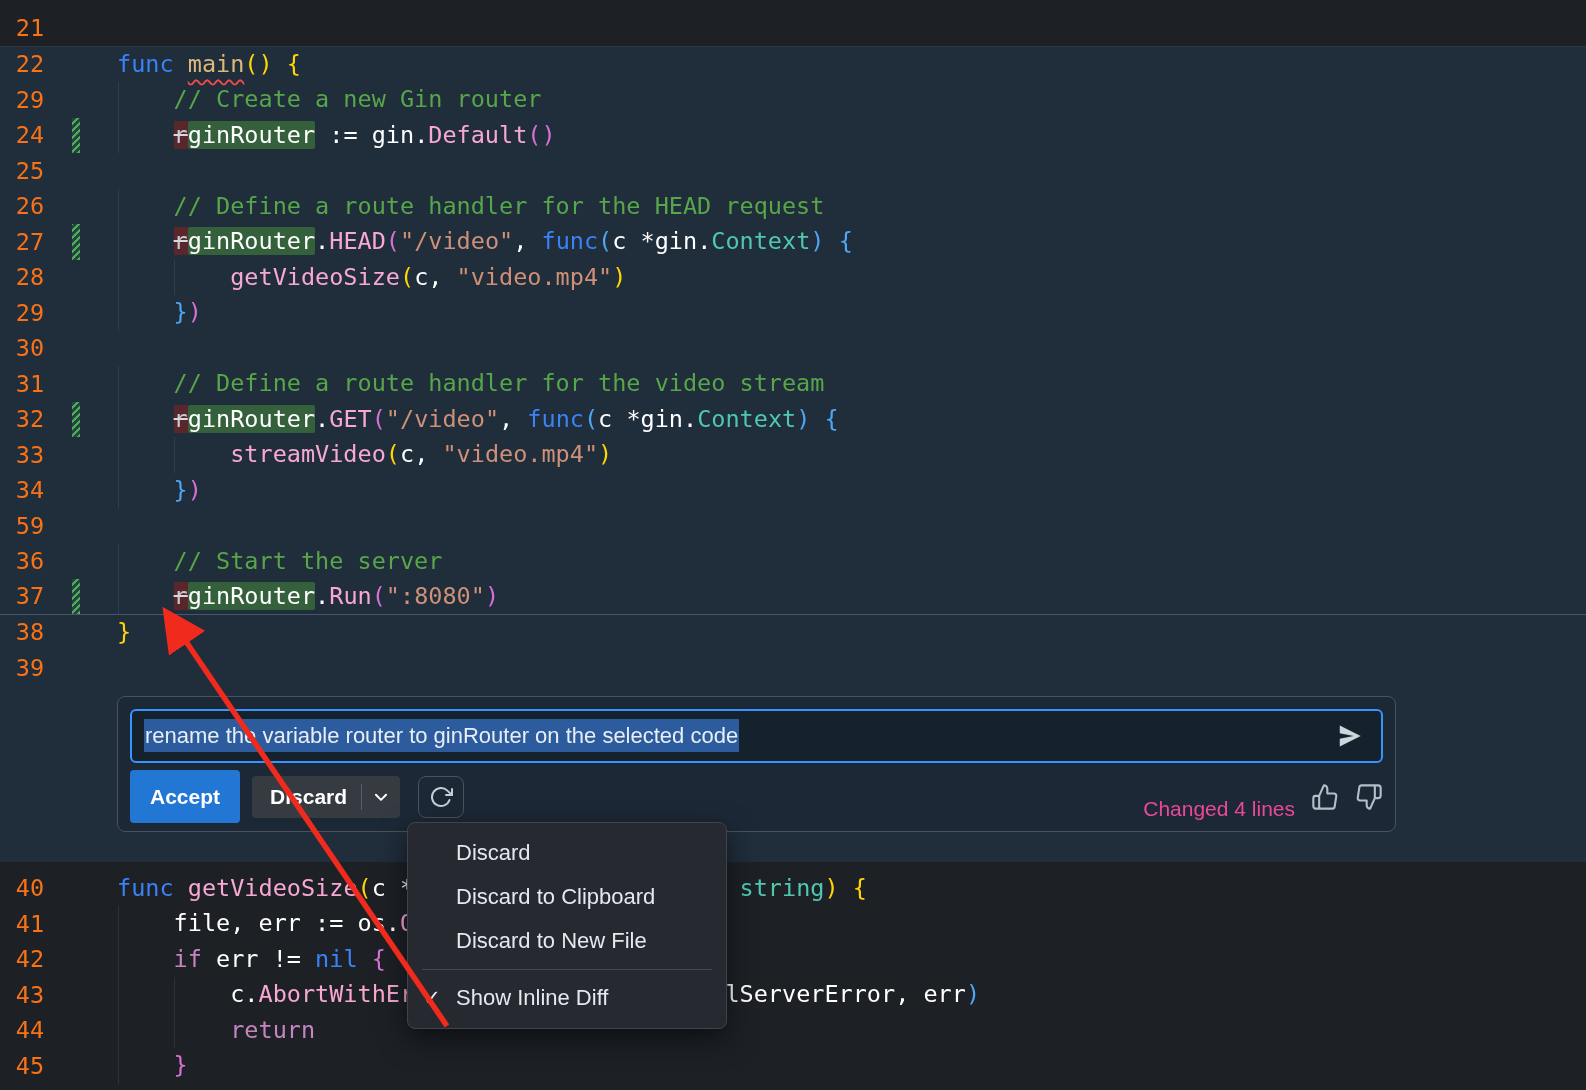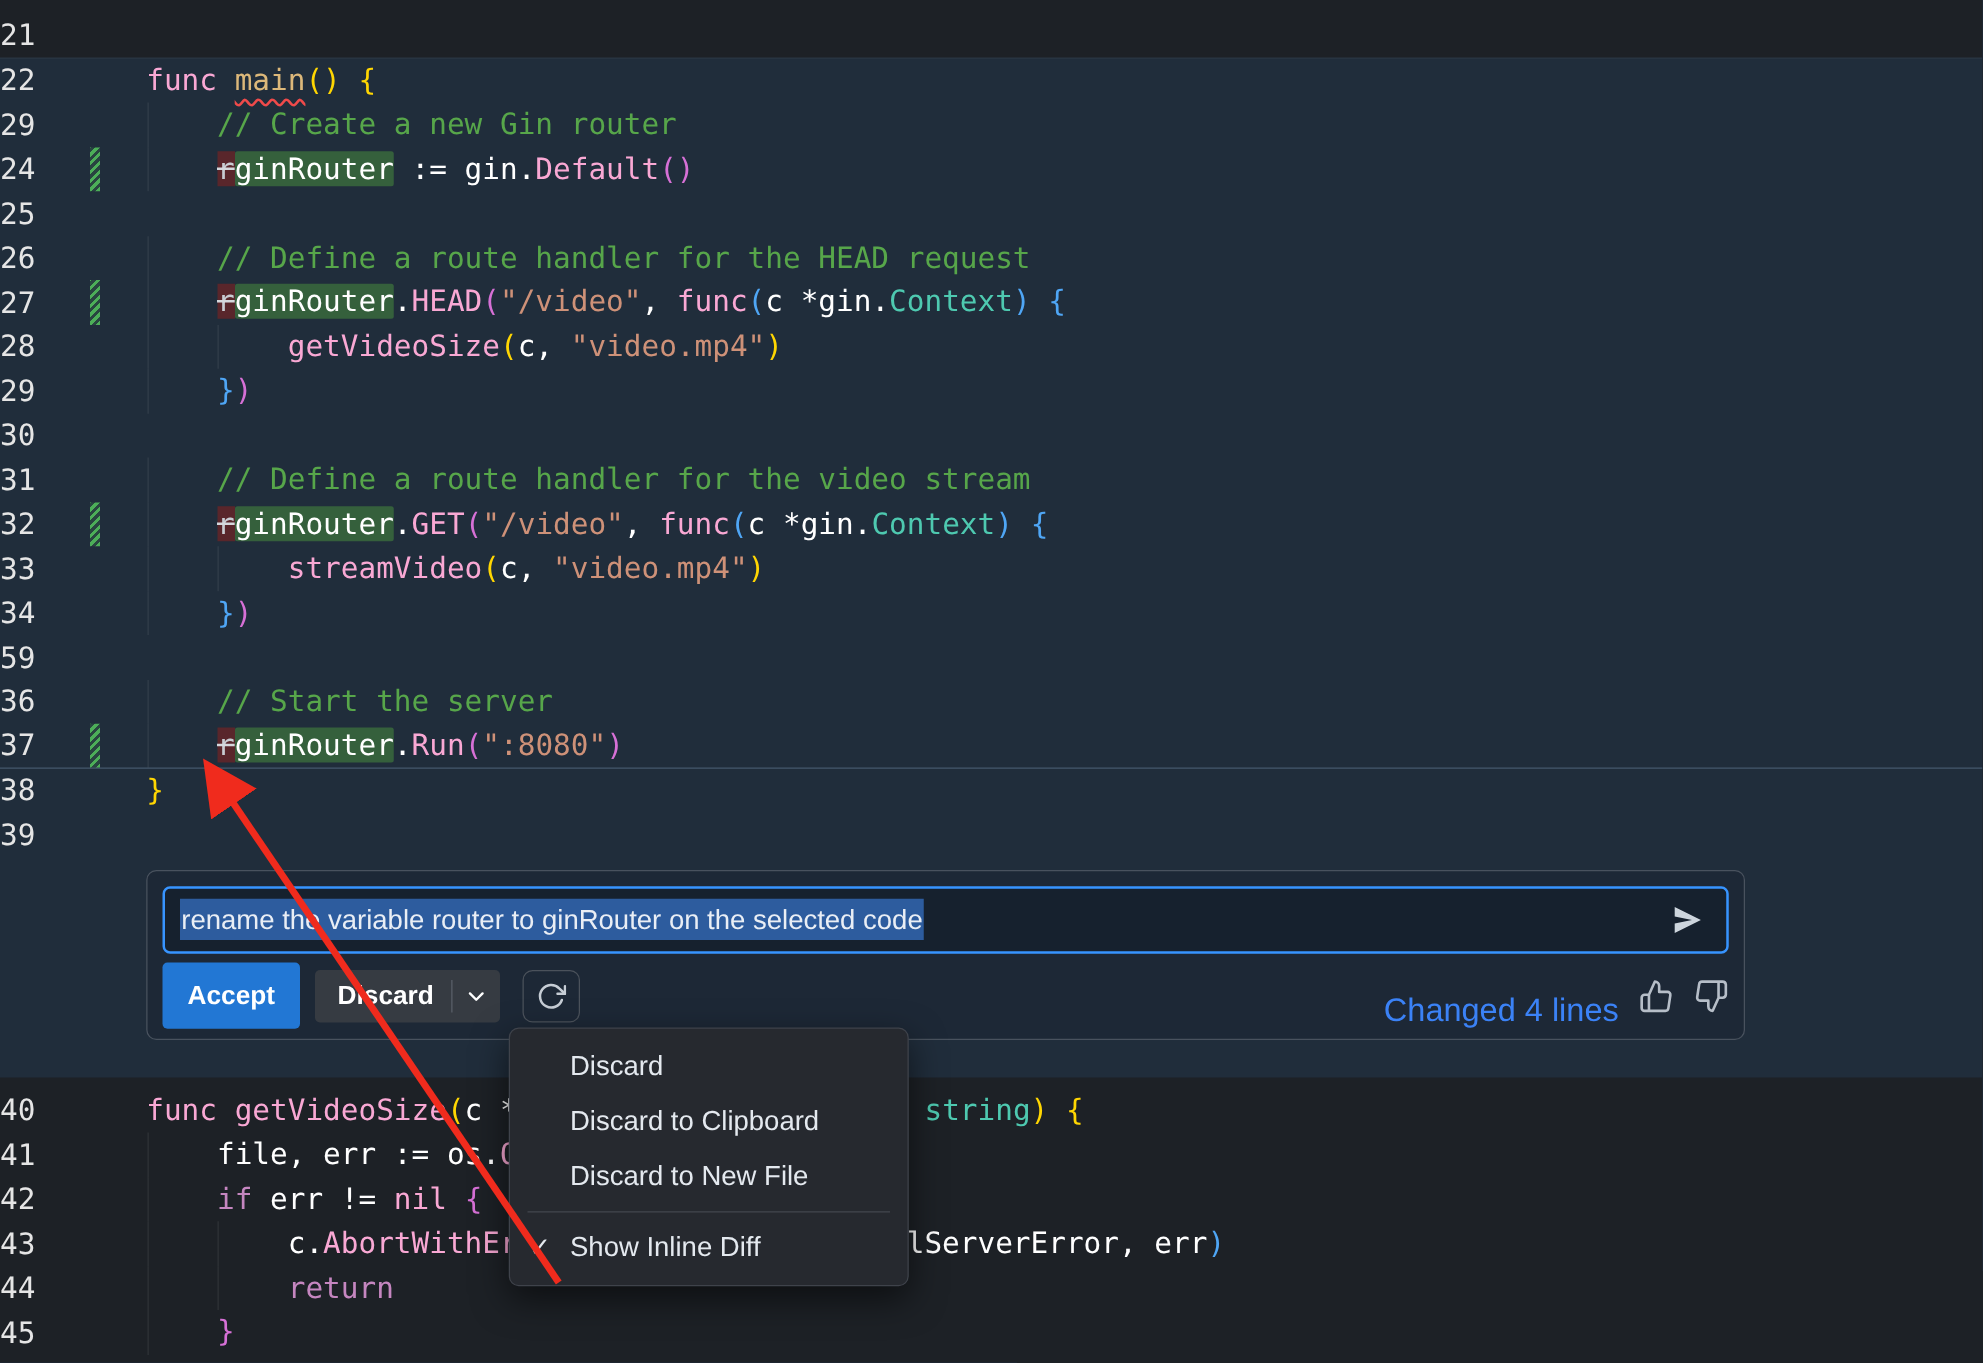--- a/index.html
+++ b/index.html
@@ -14,39 +14,39 @@
   #code-top { padding-top:10px; }
   #code-bottom { padding-top:9px; }
   .region-block {
     background:#202d3b;
     border-top:1px solid rgba(255,255,255,0.05);
     padding-bottom:30px;
   }
   .line { display:flex; height:35.5px; align-items:center; }
   .line.rule { border-bottom:1px solid rgba(137,170,204,0.35); }
   .ln {
-    flex:none; width:60px; text-align:left;
-    color:#e5e5e5; font-family:"DejaVu Sans Mono", monospace; font-size:23.5px;
+    flex:none; width:60px; text-align:center;
+    color:#f97316; font-family:"DejaVu Sans Mono", monospace; font-size:23.5px;
   }
   .diffcol { flex:none; width:8px; height:35.5px; margin-left:12px; }
   .diffcol.changed {
     background:repeating-linear-gradient(315deg,#4cae58 0 2.5px, rgba(76,174,88,0.18) 2.5px 5px);
   }
   .codecol {
     position:relative; flex:1; margin-left:37px;
     white-space:pre;
     font-family:"DejaVu Sans Mono", monospace;
     font-size:23.5px; line-height:35.5px;
     color:#d4d4d4;
   }
   .guide { position:absolute; top:0; bottom:0; width:1px; background:rgba(255,255,255,0.08); }
   .g0 { left:1px; } .g1 { left:57px; }
   
   .tk-pl  { color:#ffffff; }
-  .tk-kw  { color:#f9a8d4; }
+  .tk-kw  { color:#3b82f6; }
   .tk-ctl { color:#c586c0; }
   .tk-fn  { color:#f9a8d4; }
   .tk-fnm { color:#dcb87a; }
   .tk-cm  { color:#57a64a; }
   .tk-str { color:#ce9178; }
   .tk-ty  { color:#4ec9b0; }
   .tk-br1 { color:#ffd602; }
   .tk-br2 { color:#d670d6; }
   .tk-br3 { color:#4fa6f5; }
   .d-squig { text-decoration:underline wavy #f04a4a; text-decoration-thickness:2px; text-underline-offset:7px; }
@@ -77,21 +77,21 @@
     background:#363b42; border-radius:4px; color:#ffffff; cursor:pointer;
   }
   .btn-discard .lbl { padding:0 14px 0 18px; font-size:21px; font-weight:700; }
   .btn-discard .divider { width:1px; height:26px; background:#5a6069; }
   .btn-discard .chev { padding:0 10px; display:flex; align-items:center; height:100%; }
   .btn-refresh {
     margin-left:18px; width:46px; height:42px;
     border:1px solid #4b525b; border-radius:8px; background:transparent;
     display:flex; align-items:center; justify-content:center; cursor:pointer;
   }
-  .changed-lines { margin-left:auto; color:#3b82f6; font-size:26px;margin-top:24px; }
+  .changed-lines { margin-left:auto; color:#ec4899; font-size:21px;margin-top:24px; }
   .thumb { margin-left:16px; background:none; border:none; display:flex; align-items:center; cursor:pointer; padding:0; }
   
   .context-menu {
     position:absolute; left:407px; top:822px; width:320px;
     background:#26292f; border:1px solid #3f434b; border-radius:8px;
     box-shadow:0 10px 28px rgba(0,0,0,0.55);
     padding:8px 0; z-index:50;
   }
   .menu-item { display:flex; align-items:center; height:44px; font-size:22px; color:#e4e9ef; cursor:pointer; }
   .menu-check { flex:none; width:48px; text-align:center; font-size:21px; color:#e4e9ef; }

